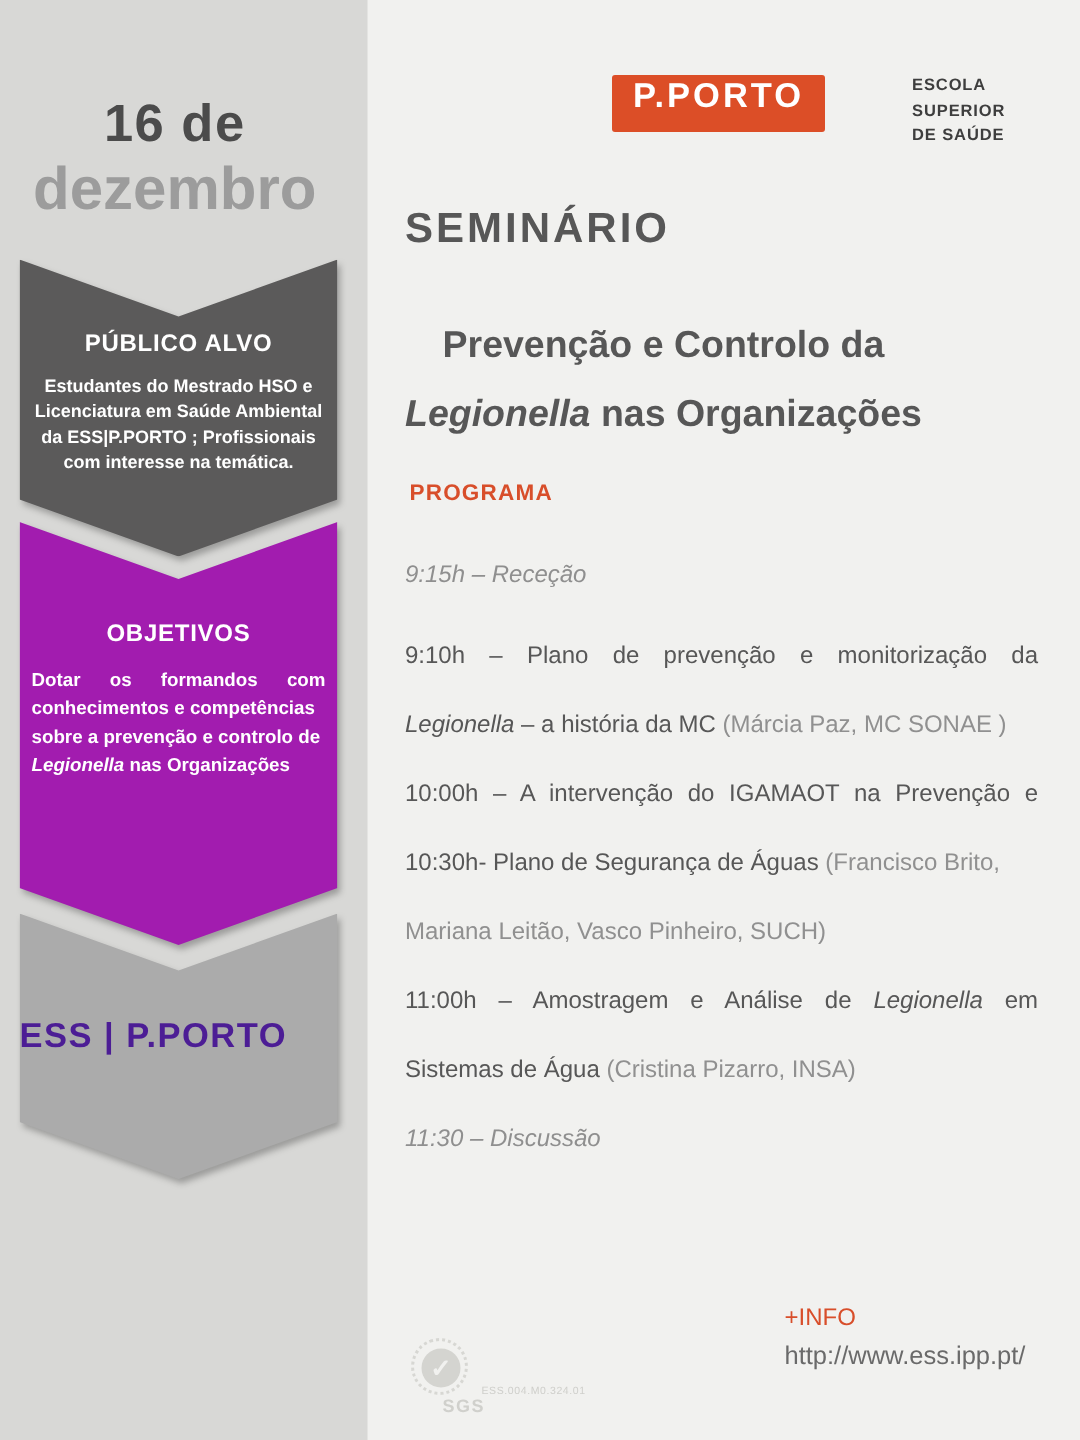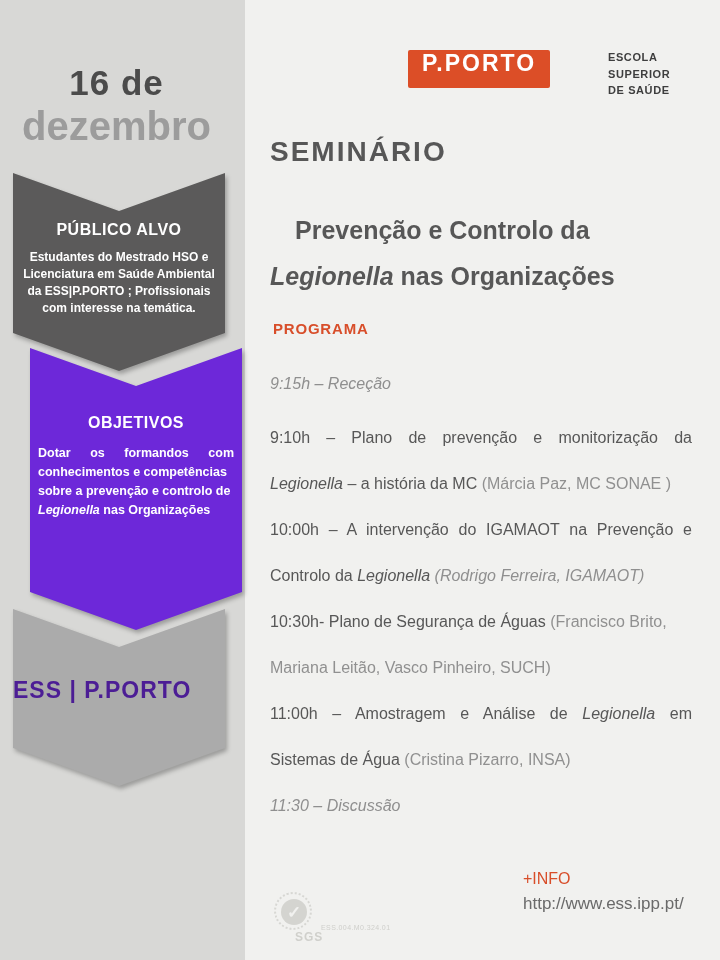--- a/index.html
+++ b/index.html
@@ -19,21 +19,21 @@
 
   .chev-wrap{position:absolute;left:13px;width:212px;filter:drop-shadow(2px 3px 2px rgba(0,0,0,.28));}
   .w1{top:173px;height:198px;}
   .w2{top:348px;height:282px;}
   .w3{top:609px;height:177px;}
   .chevron{
     width:100%;height:100%;box-sizing:border-box;color:#fff;
     clip-path:polygon(0 0,50% 38px,100% 0,100% calc(100% - 38px),50% 100%,0 calc(100% - 38px));
   }
   .chev1{background:#5b5a5a;padding-top:48px;}
-  .chev2{background:#6d28d9;padding-top:66px;margin-left:17px;}
+  .chev2{background:#a21caf;padding-top:66px;}
   .chev3{background:#ababab;padding-top:68px;}
   .chev-title{margin:0 0 10px 0;font-size:16px;font-weight:bold;letter-spacing:.5px;text-align:center;}
   .chev-para{font-weight:bold;}
   .para-publico{font-size:12px;line-height:17px;padding:0 6px;}
   .para-publico .rline{text-align:center;}
   .para-objetivos{font-size:12.5px;line-height:19px;padding:0 8px;margin-top:12px;text-align:left;}
   .sidebar-footer{font-size:23px;font-weight:bold;letter-spacing:1px;color:#4c1d95;text-align:left;}
 
   
   .logo-box{
@@ -138,21 +138,20 @@
   <div class="program">
       <div class="prog-item">
         <div class="rline"><span class="s-li">9:15h – Receção</span></div>
       </div>
       <div class="prog-item">
         <div class="rline jline"><span>9:10h – Plano de prevenção e monitorização da</span></div>
         <div class="rline"><span class="s-i">Legionella</span><span> – a história da MC </span><span class="s-l">(Márcia Paz, MC SONAE )</span></div>
       </div>
       <div class="prog-item">
         <div class="rline jline"><span>10:00h – A intervenção do IGAMAOT na Prevenção e</span></div>
-        <div class="rline"><span>Controlo da </span><span class="s-i">Legionella</span><span>  </span><span class="s-li">(Rodrigo Ferreira, IGAMAOT)</span></div>
       </div>
       <div class="prog-item">
         <div class="rline"><span>10:30h- Plano de Segurança de Águas  </span><span class="s-l">(Francisco Brito,</span></div>
         <div class="rline"><span class="s-l">Mariana Leitão, Vasco Pinheiro, SUCH)</span></div>
       </div>
       <div class="prog-item">
         <div class="rline jline"><span>11:00h – Amostragem e Análise de </span><span class="s-i">Legionella</span><span> em</span></div>
         <div class="rline"><span>Sistemas de Água  </span><span class="s-l">(Cristina Pizarro, INSA)</span></div>
       </div>
       <div class="prog-item">

